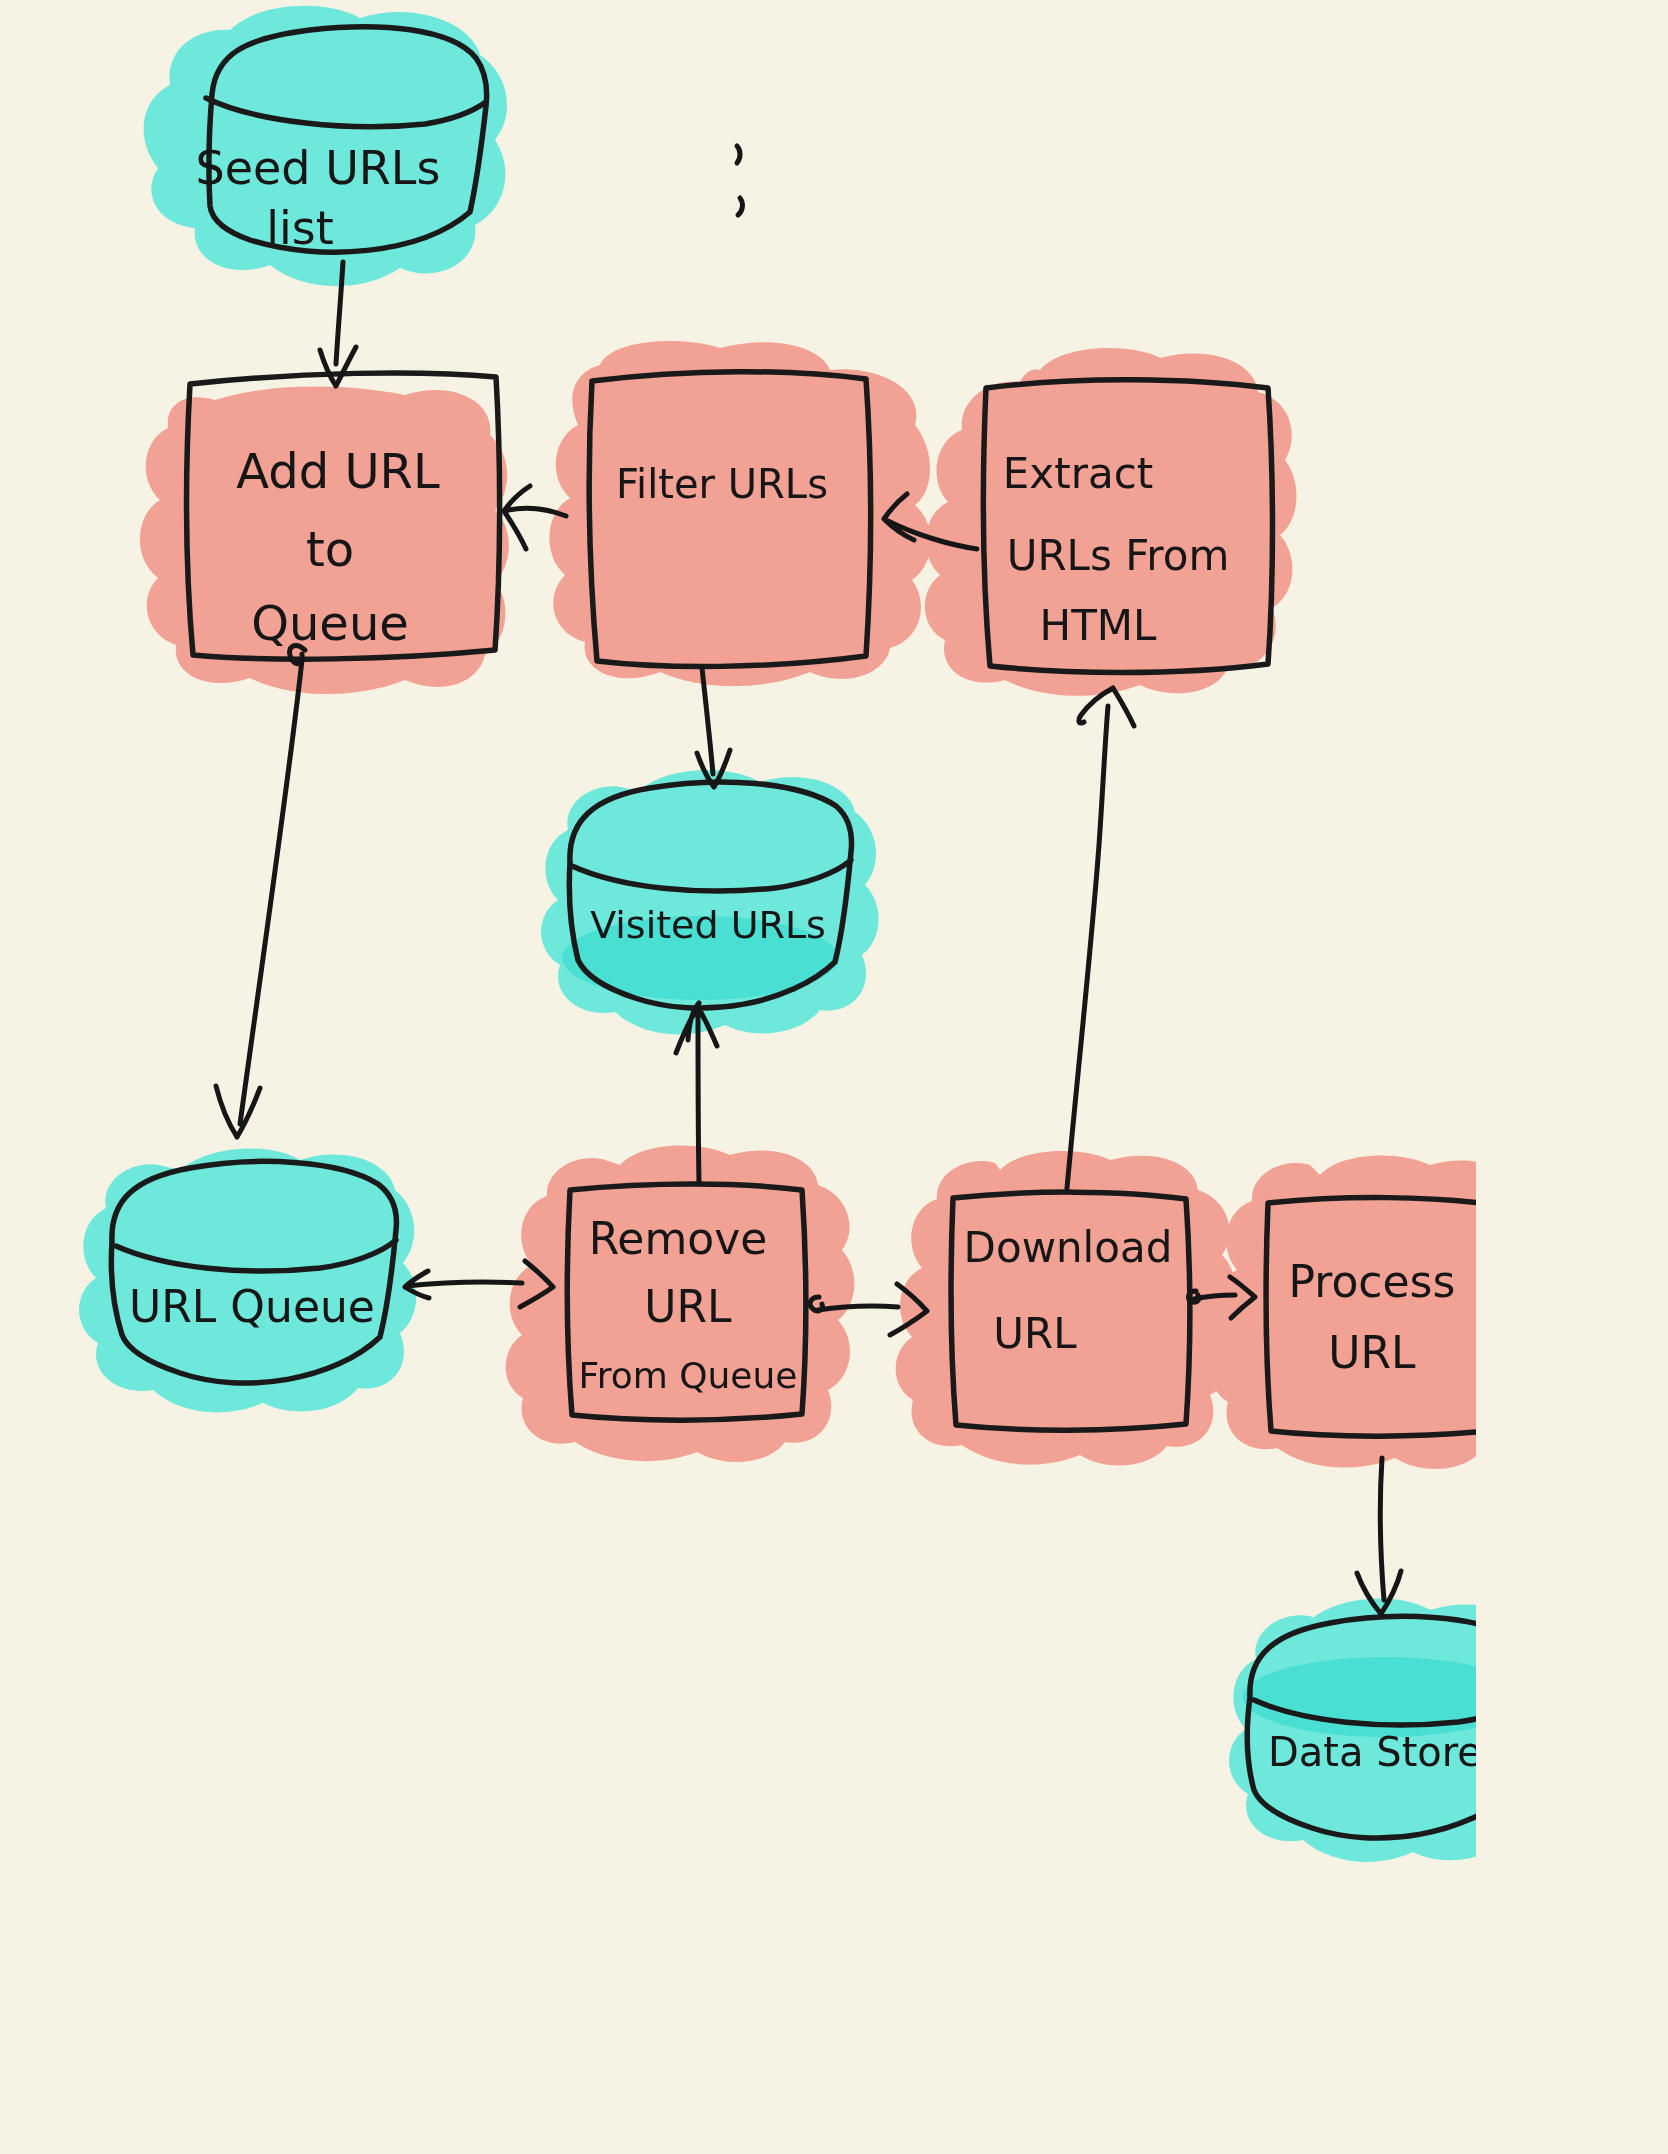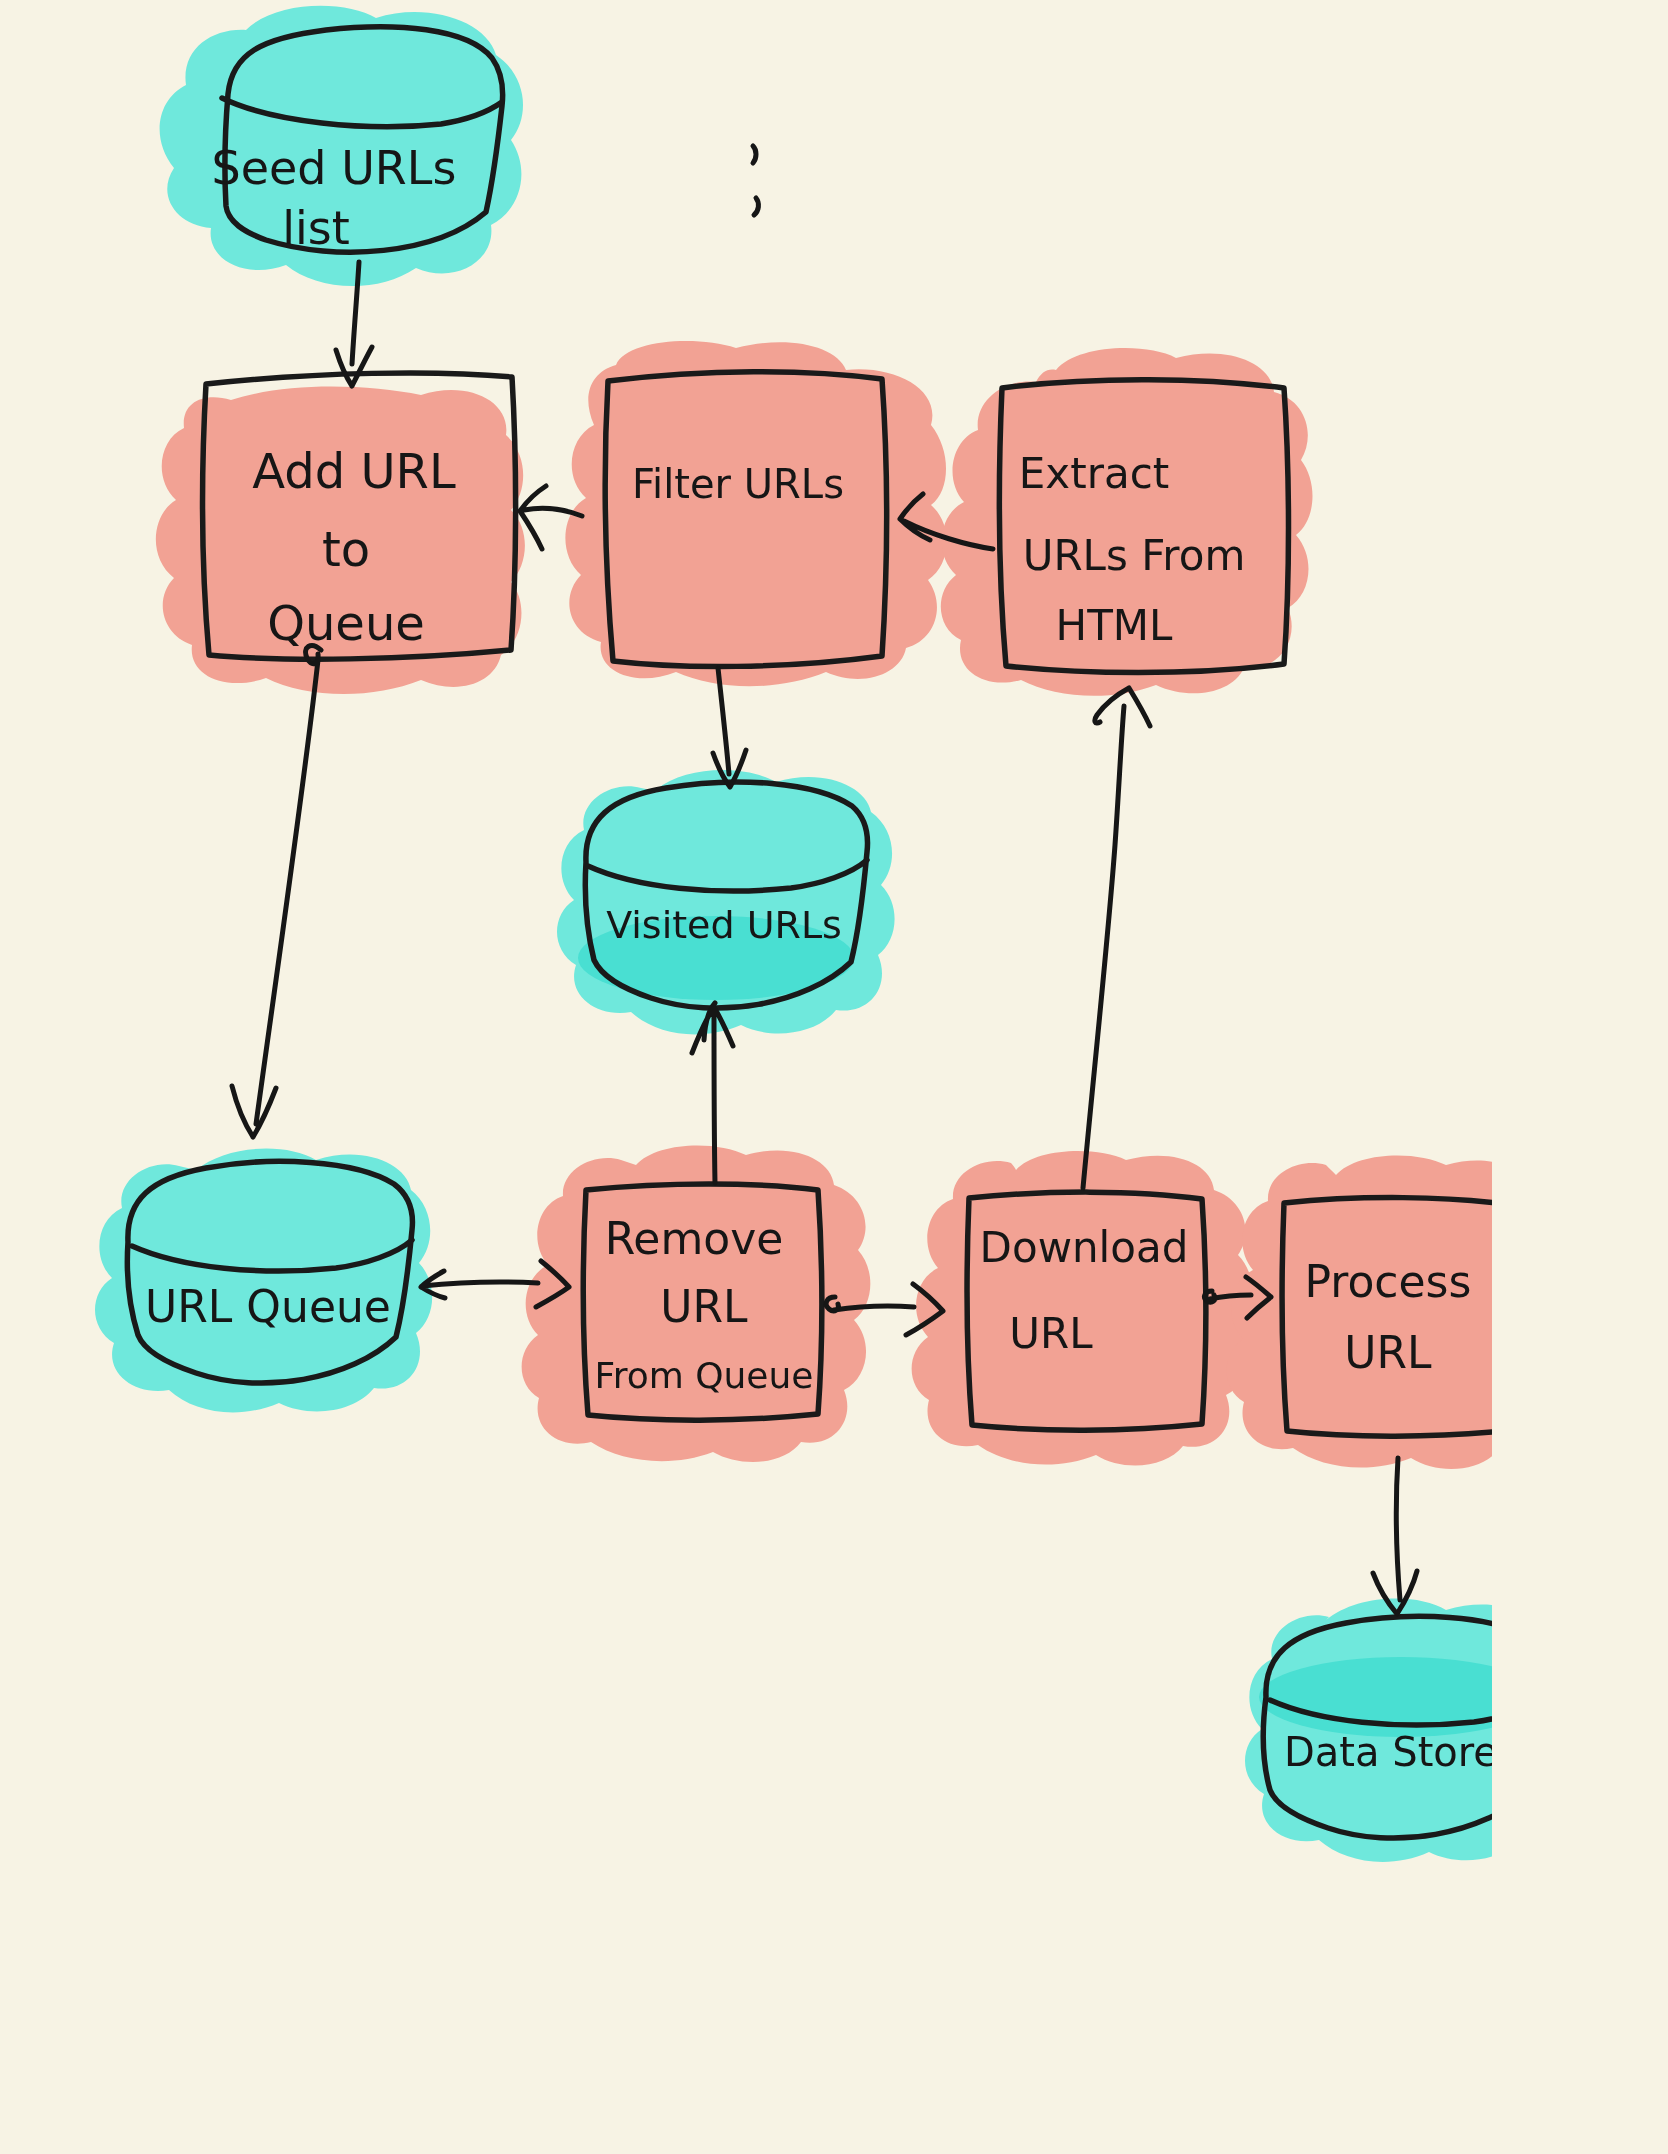--- a/index.html
+++ b/index.html
@@ -1,16 +1,16 @@
 <!DOCTYPE html>
 <html><head>
 <meta charset="utf-8">
 <style>
   html,body{margin:0;padding:0;background:#F7F3E4;}
-  .canvas{width:1476px;height:2154px;position:relative;overflow:hidden;padding-left:16px;}
+  .canvas{width:1476px;height:2154px;position:relative;overflow:hidden;}
   svg{display:block;}
   .ink{fill:none;stroke:#1A1A1A;stroke-width:5.5;stroke-linecap:round;stroke-linejoin:round;}
   .edge{fill:none;stroke:#161616;stroke-width:5;stroke-linecap:round;stroke-linejoin:round;}
   .blob-p{fill:#F2A294;}
   .blob-d{fill:#6FE8DC;}
   .streak{fill:#49DFD2;}
   .lbl{font-family:"DejaVu Sans","Liberation Sans",sans-serif;fill:#161616;text-anchor:middle;}
 </style>
 </head>
 <body>

